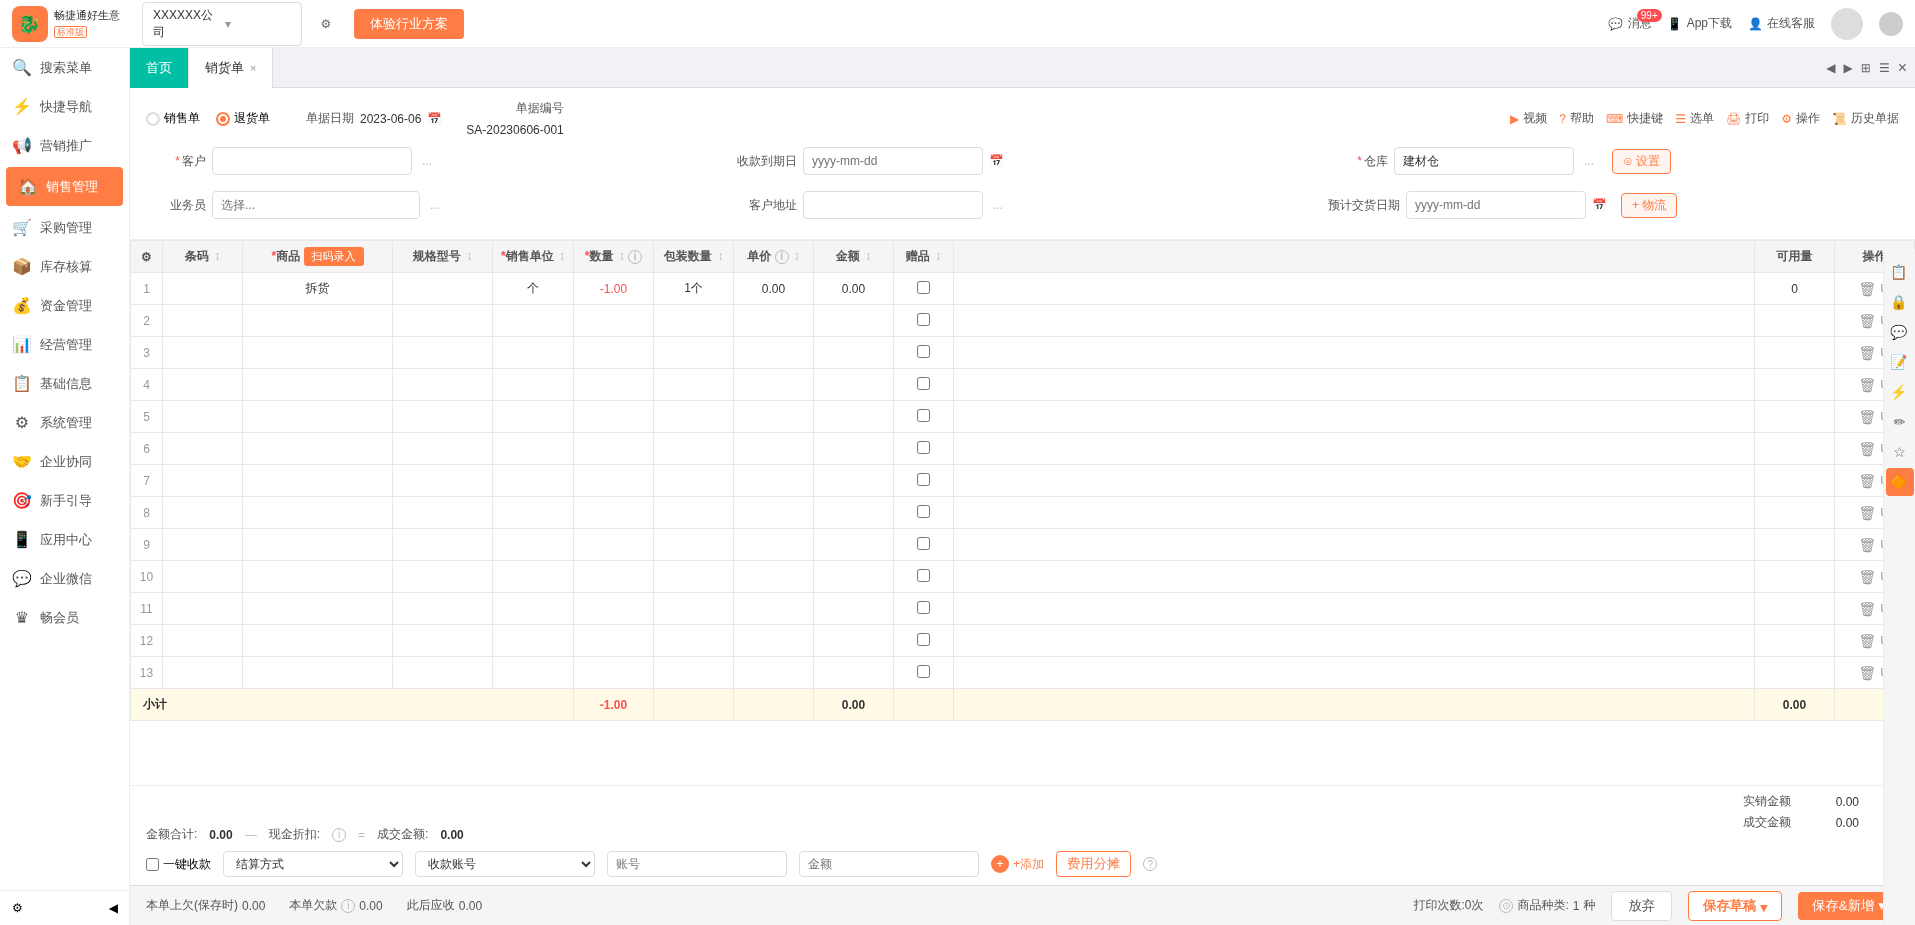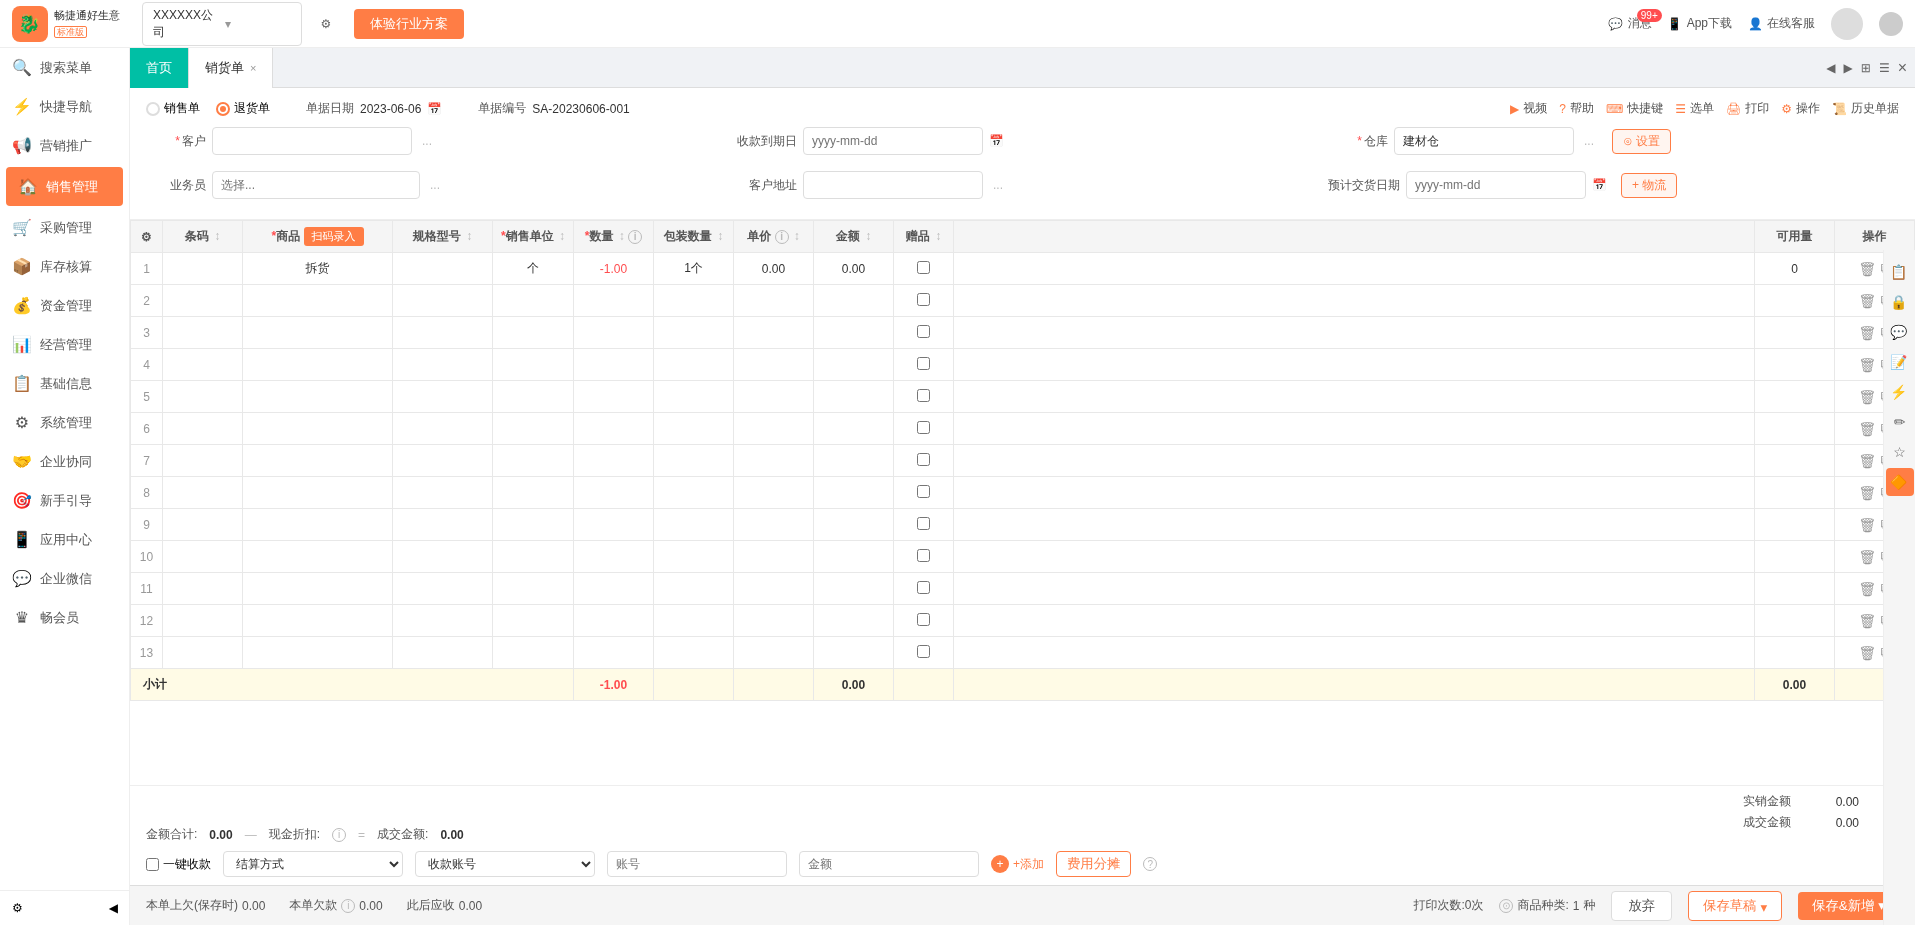--- a/index.html
+++ b/index.html
@@ -384,21 +384,21 @@
       padding: 5px 16px;
       cursor: pointer;
     }
     .save-draft-btn {
       border: 1px solid #ff7d45;
       background: #fff;
       color: #ff7d45;
       border-radius: 4px;
       padding: 5px 14px;
       cursor: pointer;
-      display: flex; align-items: flex-end; gap: 4px;
+      display: flex; align-items: flex-end; gap: 4px; font-weight: bold;
     }
     .save-new-btn {
       background: #ff7d45;
       color: white;
       border: none;
       border-radius: 4px;
       padding: 5px 14px;
       cursor: pointer;
       display: flex; align-items: center; gap: 4px;
     }
@@ -588,21 +588,21 @@
         <div class="radio-item">
           <div class="radio-dot checked"></div>
           <span>退货单</span>
         </div>
       </div>
       <div style="margin-left:24px; display:flex; align-items:center; gap:6px;">
         <span class="field-label">单据日期</span>
         <span style="color:#333;">2023-06-06</span>
         <span class="cal-icon">📅</span>
       </div>
-      <div style="margin-left:24px; display:flex; align-items:center; gap:6px;">
+      <div style="margin-left:24px; display:flex; gap:6px;flex-direction:column;">
         <span class="field-label">单据编号</span>
         <span style="color:#333;">SA-20230606-001</span>
       </div>
       <div class="toolbar-right">
         <div class="toolbar-btn">
           <span class="icon">▶</span>
           <span>视频</span>
         </div>
         <div class="toolbar-btn">
           <span class="icon">?</span>

